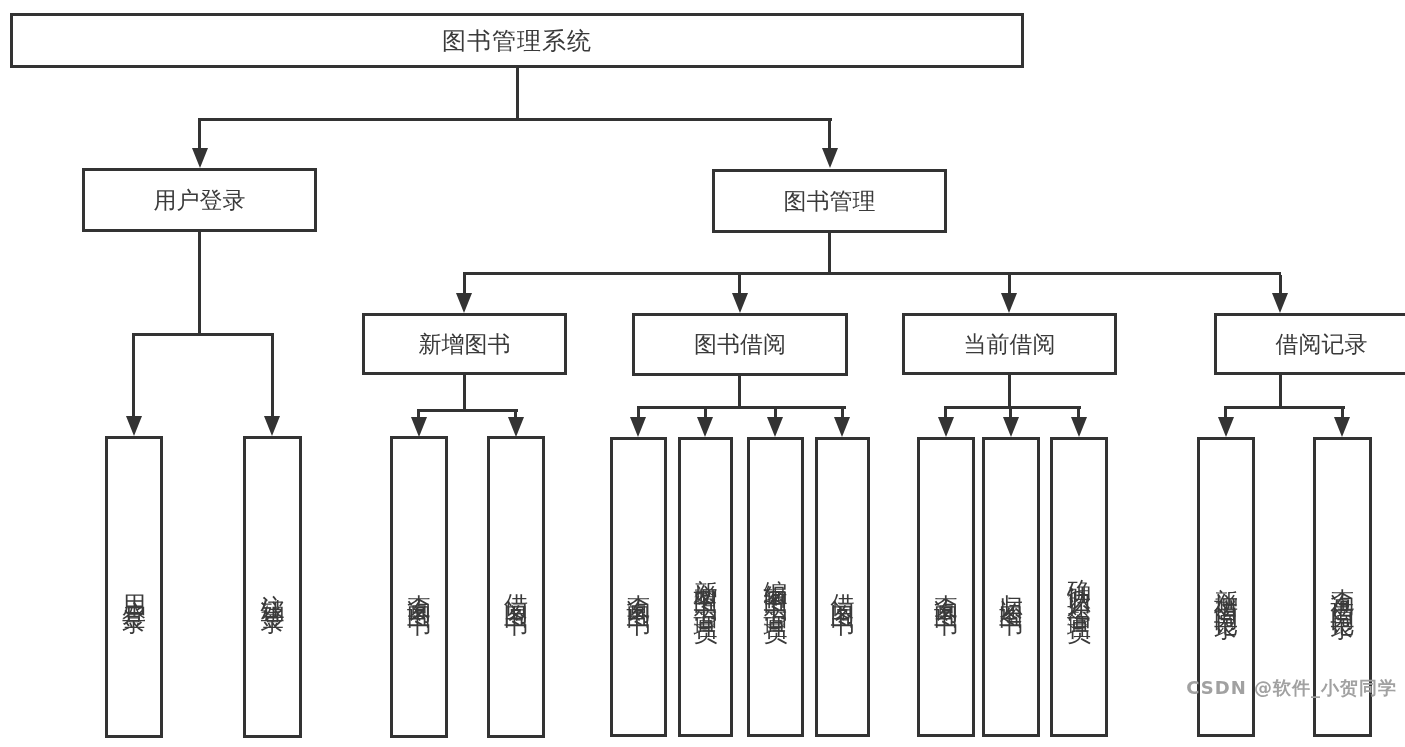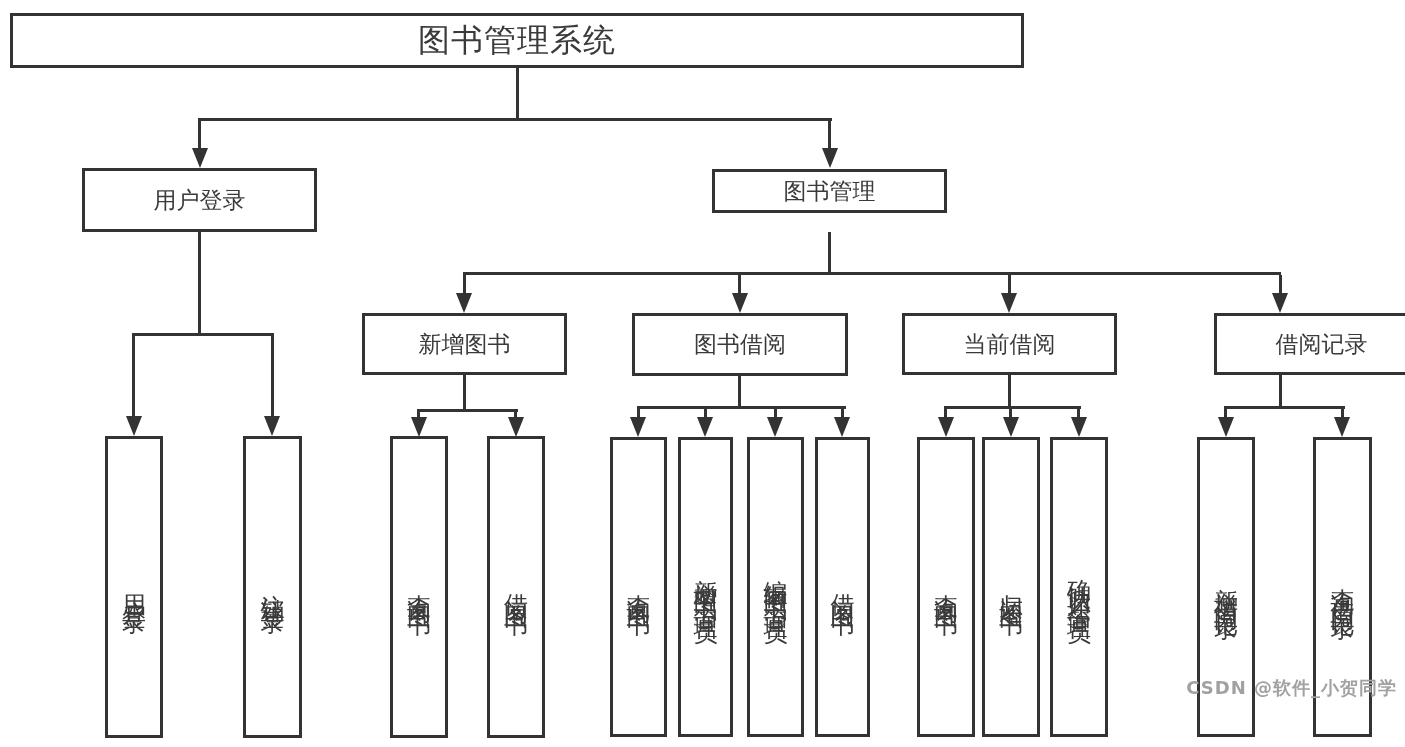--- a/index.html
+++ b/index.html
@@ -13,21 +13,21 @@
   .node{
     position:absolute;
     border:3px solid var(--line,#333);
     background:#fff;
     display:flex;align-items:center;justify-content:center;
     box-sizing:border-box;
     color:var(--text,#3a3a3a);
     font-size:23px;
     z-index:2;
   }
-  .node.root span{font-size:32px;letter-spacing:1px;}
+  .node.root span{font-size:24px;letter-spacing:1px;}
   .leaf span{
     writing-mode:vertical-rl;
     text-orientation:mixed;
     font-size:24px;
     letter-spacing:6px;
     line-height:1;
   }
   .vl{position:absolute;width:3px;background:var(--line,#333);z-index:1;}
   .hl{position:absolute;height:3px;background:var(--line,#333);z-index:1;}
   .arrow{
@@ -59,21 +59,21 @@
   <div class="vl" style="left:516px;top:68px;height:53px;"></div>
   <div class="hl" style="left:198px;top:118px;width:634px;"></div>
   <div class="vl" style="left:198px;top:121px;height:29px;"></div>
   <div class="arrow" style="left:192px;top:148px;"></div>
   <div class="vl" style="left:828px;top:121px;height:29px;"></div>
   <div class="arrow" style="left:822px;top:148px;"></div>
 
   <div class="node" style="left:82px;top:168px;width:235px;height:64px;">
     <span>用户登录</span>
   </div>
-  <div class="node" style="left:712px;top:169px;width:235px;height:44px;">
+  <div class="node" style="left:712px;top:169px;width:235px;height:64px;">
     <span>图书管理</span>
   </div>
 
   <div class="vl" style="left:198px;top:232px;height:104px;"></div>
   <div class="hl" style="left:132px;top:333px;width:142px;"></div>
   <div class="vl" style="left:132px;top:336px;height:80px;"></div>
   <div class="arrow" style="left:126px;top:416px;"></div>
   <div class="vl" style="left:271px;top:336px;height:80px;"></div>
   <div class="arrow" style="left:264px;top:416px;"></div>
 

